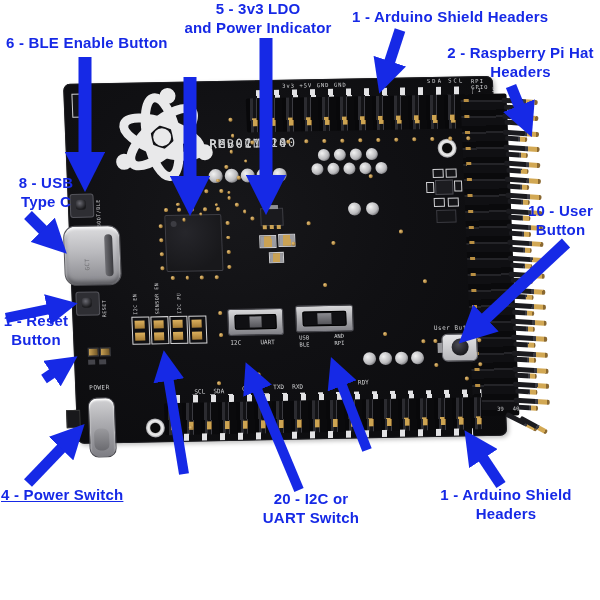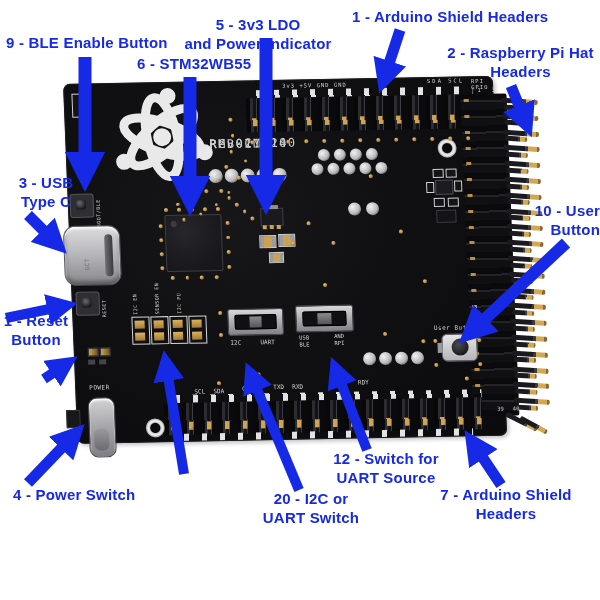--- a/index.html
+++ b/index.html
@@ -4,28 +4,28 @@
 <style>
   :root{ --blue:#1629e6; --gold:#c79a4e; --silk:#d3d4d6; }
   html,body{margin:0;padding:0;}
   #stage{position:relative;width:600px;height:600px;background:#ffffff;overflow:hidden;
          font-family:"Liberation Sans",sans-serif;}
   
   .ann{position:absolute;color:var(--blue);font-weight:bold;font-size:15px;line-height:1.25;
        white-space:pre-line;letter-spacing:.2px;z-index:30;}
   #ann-ble{left:6px;top:34px;}
   #ann-stm32{left:137px;top:55px;}
-  #ann-ldo{left:177px;top:0;width:162px;text-align:center;margin-top:16px;}
+  #ann-ldo{left:177px;top:0;width:162px;text-align:center;}
   #ann-arduino-top{left:352px;top:8px;}
   #ann-rpi{left:443px;top:44px;width:155px;text-align:center;}
   #ann-usb{left:6px;top:174px;width:80px;text-align:center;}
   #ann-reset{left:0;top:312px;width:72px;text-align:center;}
   #ann-leds{left:14px;top:377px;width:66px;text-align:center;}
-  #ann-power{left:13px;top:486px;}
-  #ann-user-button{left:521px;top:202px;width:79px;text-align:right;}
+  #ann-power{left:1px;top:486px;text-decoration:underline;}
+  #ann-user-button{left:521px;top:202px;width:79px;text-align:center;}
   #ann-i2c-uart{left:253px;top:490px;width:116px;text-align:center;}
   #ann-uart-source{left:328px;top:450px;width:116px;text-align:center;}
   #ann-jumpers{left:146px;top:473px;width:114px;text-align:center;}
   #ann-arduino-bottom{left:436px;top:486px;width:140px;text-align:center;}
   
   #arrows{position:absolute;left:0;top:0;z-index:25;pointer-events:none;}
   
   #board{position:absolute;left:63px;top:84px;width:430px;height:360px;
          transform:skewX(1.2deg) rotate(-1.1deg);transform-origin:0 0;
          background:radial-gradient(ellipse at 38% 38%, #17171a 0%, #101013 45%, #0b0b0d 100%);
@@ -352,33 +352,30 @@
       <line x1="44" y1="379" x2="66" y2="364" stroke-width="10" marker-end="url(#ah)"></line>
       <line x1="28" y1="483" x2="74" y2="435" stroke-width="11" marker-end="url(#ah)"></line>
       <line x1="184" y1="474" x2="166" y2="364" stroke-width="10" marker-end="url(#ah)"></line>
       <line x1="299" y1="490" x2="251" y2="375" stroke-width="10" marker-end="url(#ah)"></line>
       <line x1="367" y1="450" x2="336" y2="370" stroke-width="10" marker-end="url(#ah)"></line>
       <line x1="501" y1="485" x2="473" y2="443" stroke-width="11" marker-end="url(#ah)"></line>
       <line x1="566" y1="243" x2="471" y2="332" stroke-width="12" marker-end="url(#ah)"></line>
     </g>
   </svg>
 
-  <div class="ann" id="ann-ble">9 - BLE Enable Button</div>
-  <div class="ann" id="ann-stm32">6 - STM32WB55</div>
+  <div class="ann" id="ann-ble">6 - BLE Enable Button</div>
   <div class="ann" id="ann-ldo">5 - 3v3 LDO
 and Power Indicator</div>
   <div class="ann" id="ann-arduino-top">1 - Arduino Shield Headers</div>
   <div class="ann" id="ann-rpi">2 - Raspberry Pi Hat
 Headers</div>
-  <div class="ann" id="ann-usb">3 - USB
+  <div class="ann" id="ann-usb">8 - USB
 Type C</div>
   <div class="ann" id="ann-reset">1 - Reset
 Button</div>
   <div class="ann" id="ann-power">4 - Power Switch</div>
   <div class="ann" id="ann-user-button">10 - User
 Button</div>
   <div class="ann" id="ann-i2c-uart">20 - I2C or
 UART Switch</div>
-  <div class="ann" id="ann-uart-source">12 - Switch for
-UART Source</div>
-  <div class="ann" id="ann-arduino-bottom">7 - Arduino Shield
+  <div class="ann" id="ann-arduino-bottom">1 - Arduino Shield
 Headers</div>
 </div>
 
 </body></html>

